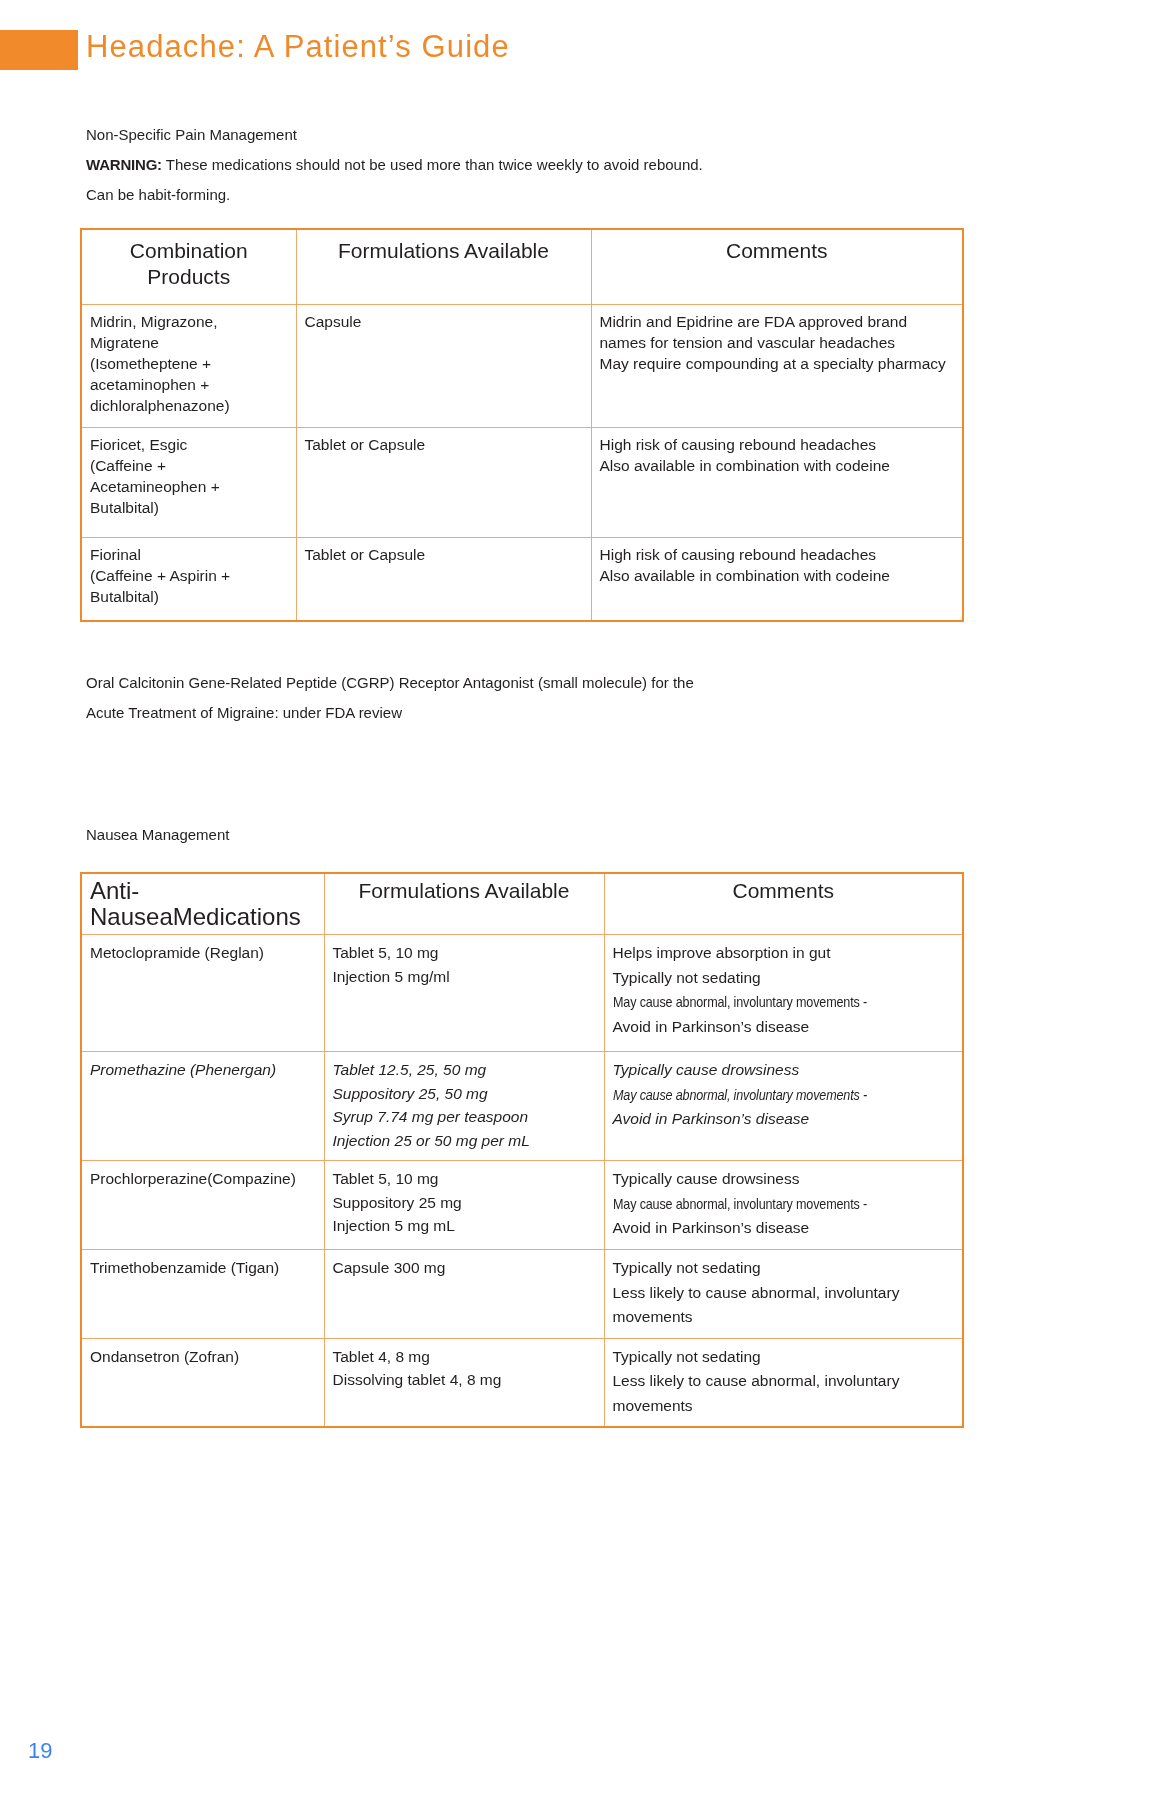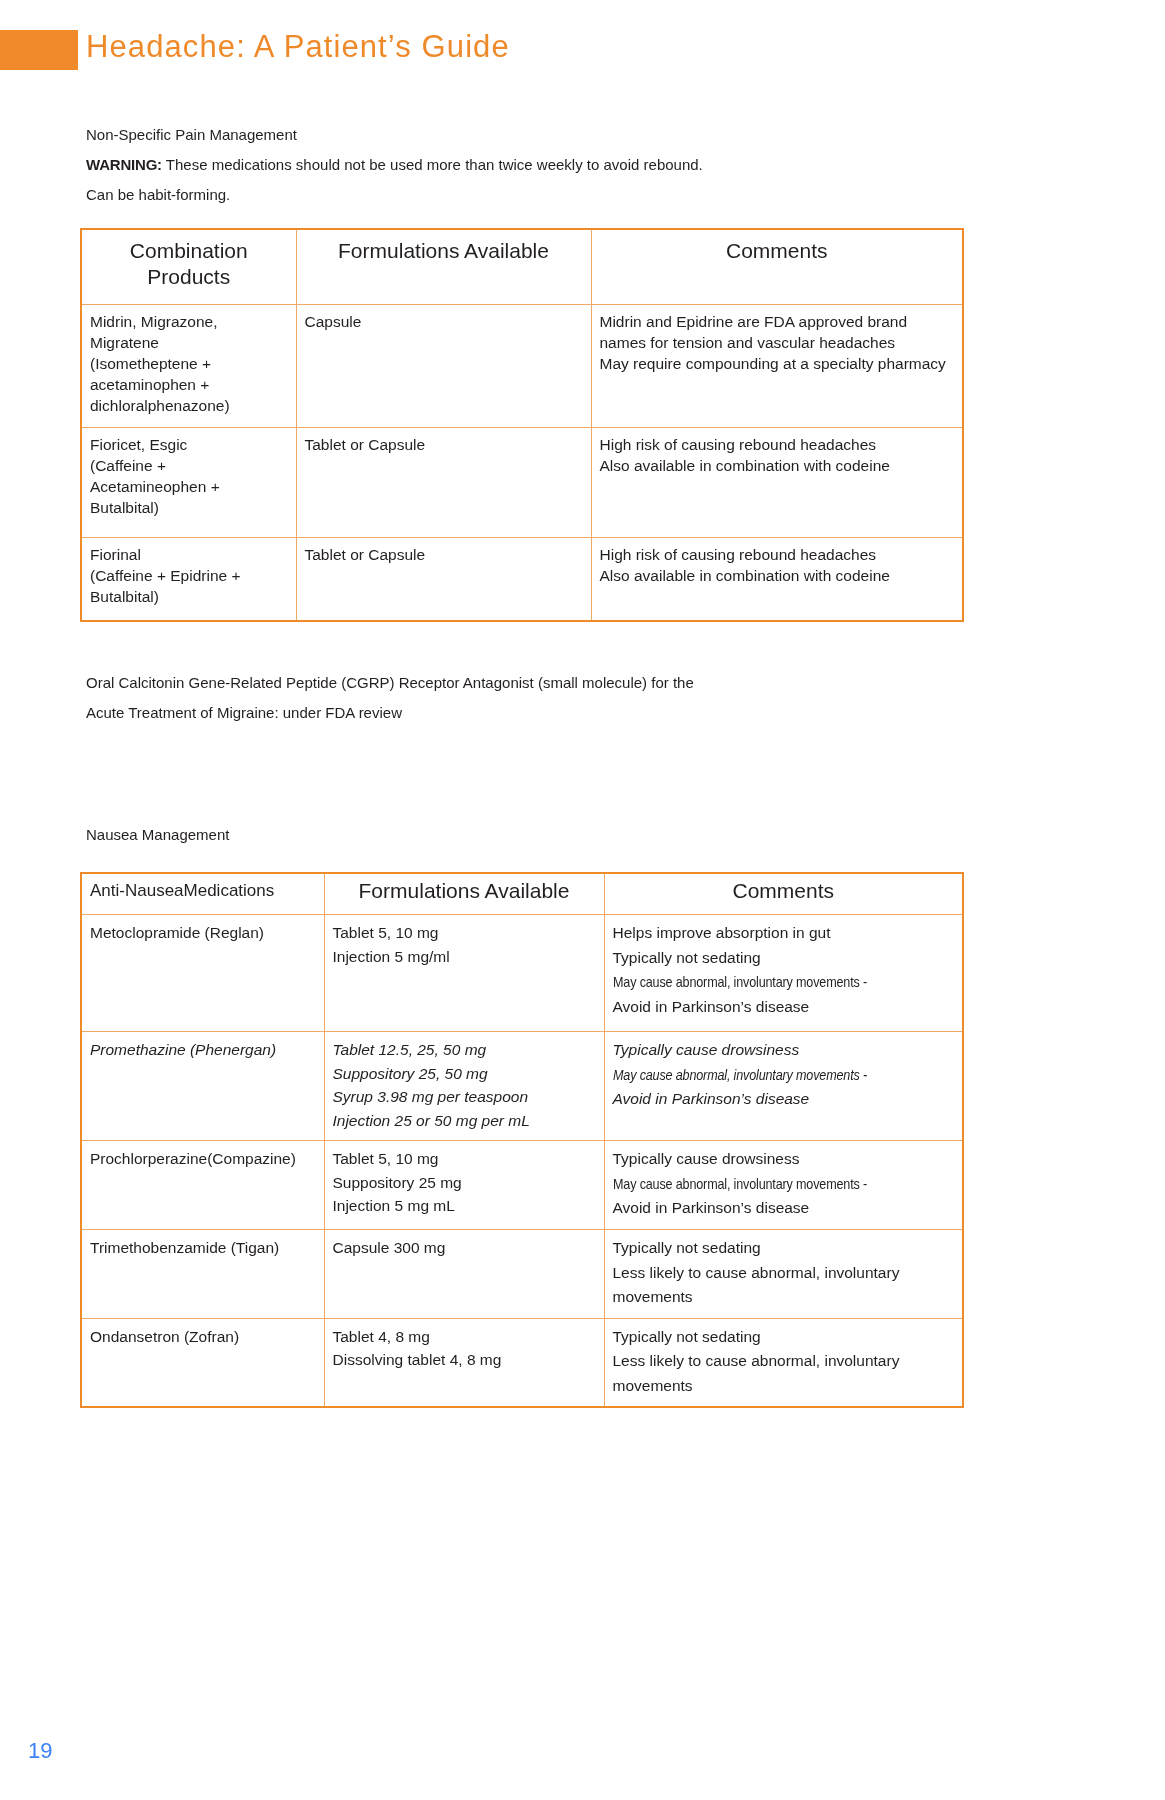--- a/index.html
+++ b/index.html
@@ -125,21 +125,21 @@
   }
   #nausea-table col.c1 { width: 243px; }
   #nausea-table col.c2 { width: 280px; }
   #nausea-table col.c3 { width: 359px; }
   #nausea-table thead th {
     font-size: 21px;
     height: 32px;
     padding-top: 4px;
     padding-bottom: 4px;
   }
-  #nausea-table thead th.h1 { font-size: 17px; text-align: left; }
+  #nausea-table thead th.h1 { font-size: 24px; text-align: left; }
   #nausea-table tbody tr.n1 td { height: 102px; }
   #nausea-table tbody tr.n2 td { height: 82px; font-style: italic; }
   #nausea-table tbody tr.n3 td { height: 74px; }
   #nausea-table tbody tr.n4 td { height: 62px; }
   #nausea-table tbody tr.n5 td { height: 68px; }
   #nausea-table tbody td { font-size: 15.5px; line-height: 23.5px; }
   #nausea-table tbody td.comments { line-height: 24.5px; }
 
   .cell-line { display: block; }
   .cell-line.condensed {
@@ -219,21 +219,21 @@
           <span class="cell-line">Tablet or Capsule</span>
         </td>
         <td>
           <span class="cell-line">High risk of causing rebound headaches</span>
           <span class="cell-line">Also available in combination with codeine</span>
         </td>
       </tr>
       <tr class="r3">
         <td>
           <span class="cell-line">Fiorinal</span>
-          <span class="cell-line">(Caffeine + Epidrine +</span>
+          <span class="cell-line">(Caffeine + Aspirin +</span>
           <span class="cell-line">Butalbital)</span>
         </td>
         <td>
           <span class="cell-line">Tablet or Capsule</span>
         </td>
         <td>
           <span class="cell-line">High risk of causing rebound headaches</span>
           <span class="cell-line">Also available in combination with codeine</span>
         </td>
       </tr>
@@ -280,21 +280,21 @@
         </td>
       </tr>
 
       <tr class="n2">
         <td>
           <span class="cell-line">Promethazine (Phenergan)</span>
         </td>
         <td>
           <span class="cell-line">Tablet 12.5, 25, 50 mg</span>
           <span class="cell-line">Suppository 25, 50 mg</span>
-          <span class="cell-line">Syrup 3.98 mg per teaspoon</span>
+          <span class="cell-line">Syrup 7.74 mg per teaspoon</span>
           <span class="cell-line">Injection 25 or 50 mg per mL</span>
         </td>
         <td class="comments">
           <span class="cell-line">Typically cause drowsiness</span>
           <span class="cell-line condensed">May cause abnormal, involuntary movements -</span>
           <span class="cell-line">Avoid in Parkinson’s disease</span>
         </td>
       </tr>
 
       <tr class="n3">

